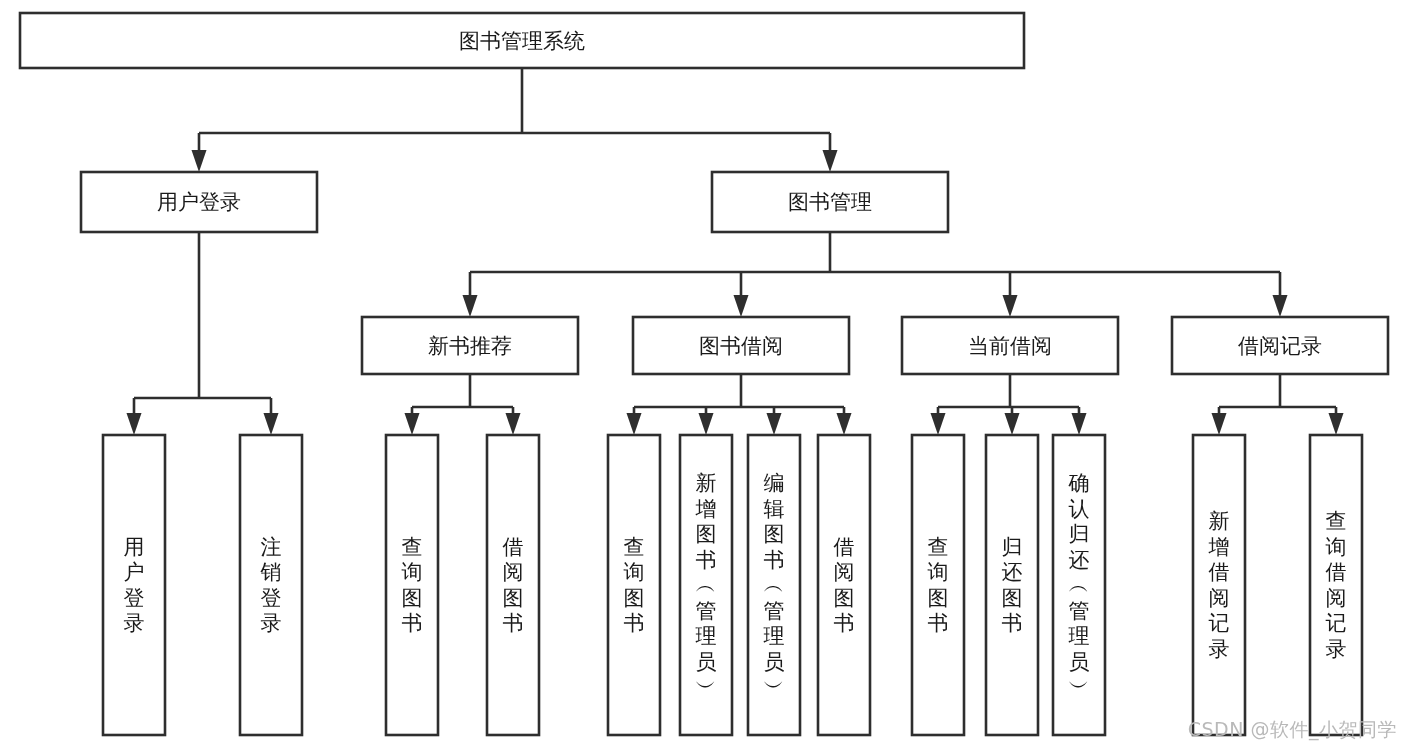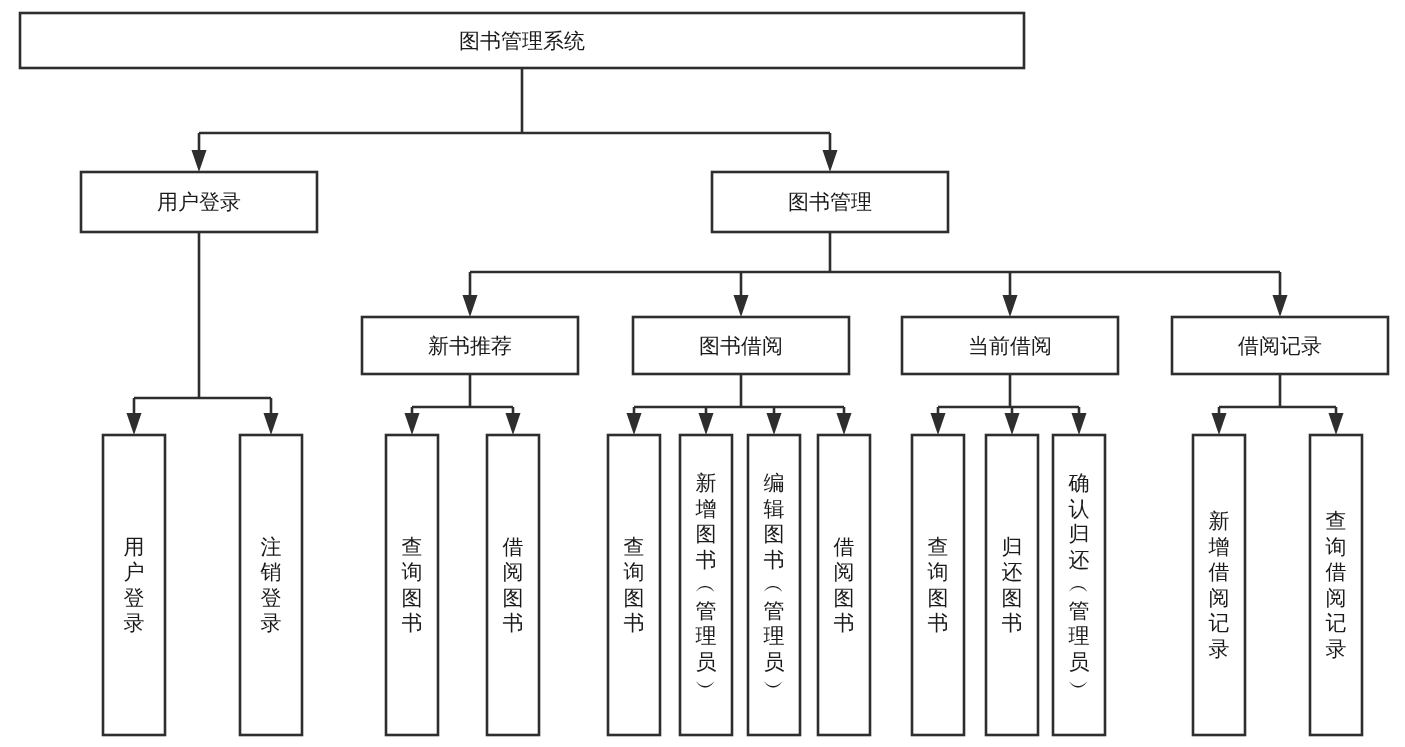--- a/index.html
+++ b/index.html
@@ -208,13 +208,14 @@
           <rect x="1193" y="435" width="52" height="300" class="node-box"></rect>
           <text x="1219" class="node-label-vertical" y="528.39"><tspan x="1219" dy="0">新</tspan><tspan x="1219" dy="25.5">增</tspan><tspan x="1219" dy="25.5">借</tspan><tspan x="1219" dy="25.5">阅</tspan><tspan x="1219" dy="25.5">记</tspan><tspan x="1219" dy="25.5">录</tspan></text>
         </g>
         <g>
           <rect x="1310" y="435" width="52" height="300" class="node-box"></rect>
           <text x="1336" class="node-label-vertical" y="528.39"><tspan x="1336" dy="0">查</tspan><tspan x="1336" dy="25.5">询</tspan><tspan x="1336" dy="25.5">借</tspan><tspan x="1336" dy="25.5">阅</tspan><tspan x="1336" dy="25.5">记</tspan><tspan x="1336" dy="25.5">录</tspan></text>
         </g>
       </g>
   </svg>
 
+  <div class="watermark">CSDN @软件_小贺同学</div>
 </div>
 
 </body></html>

